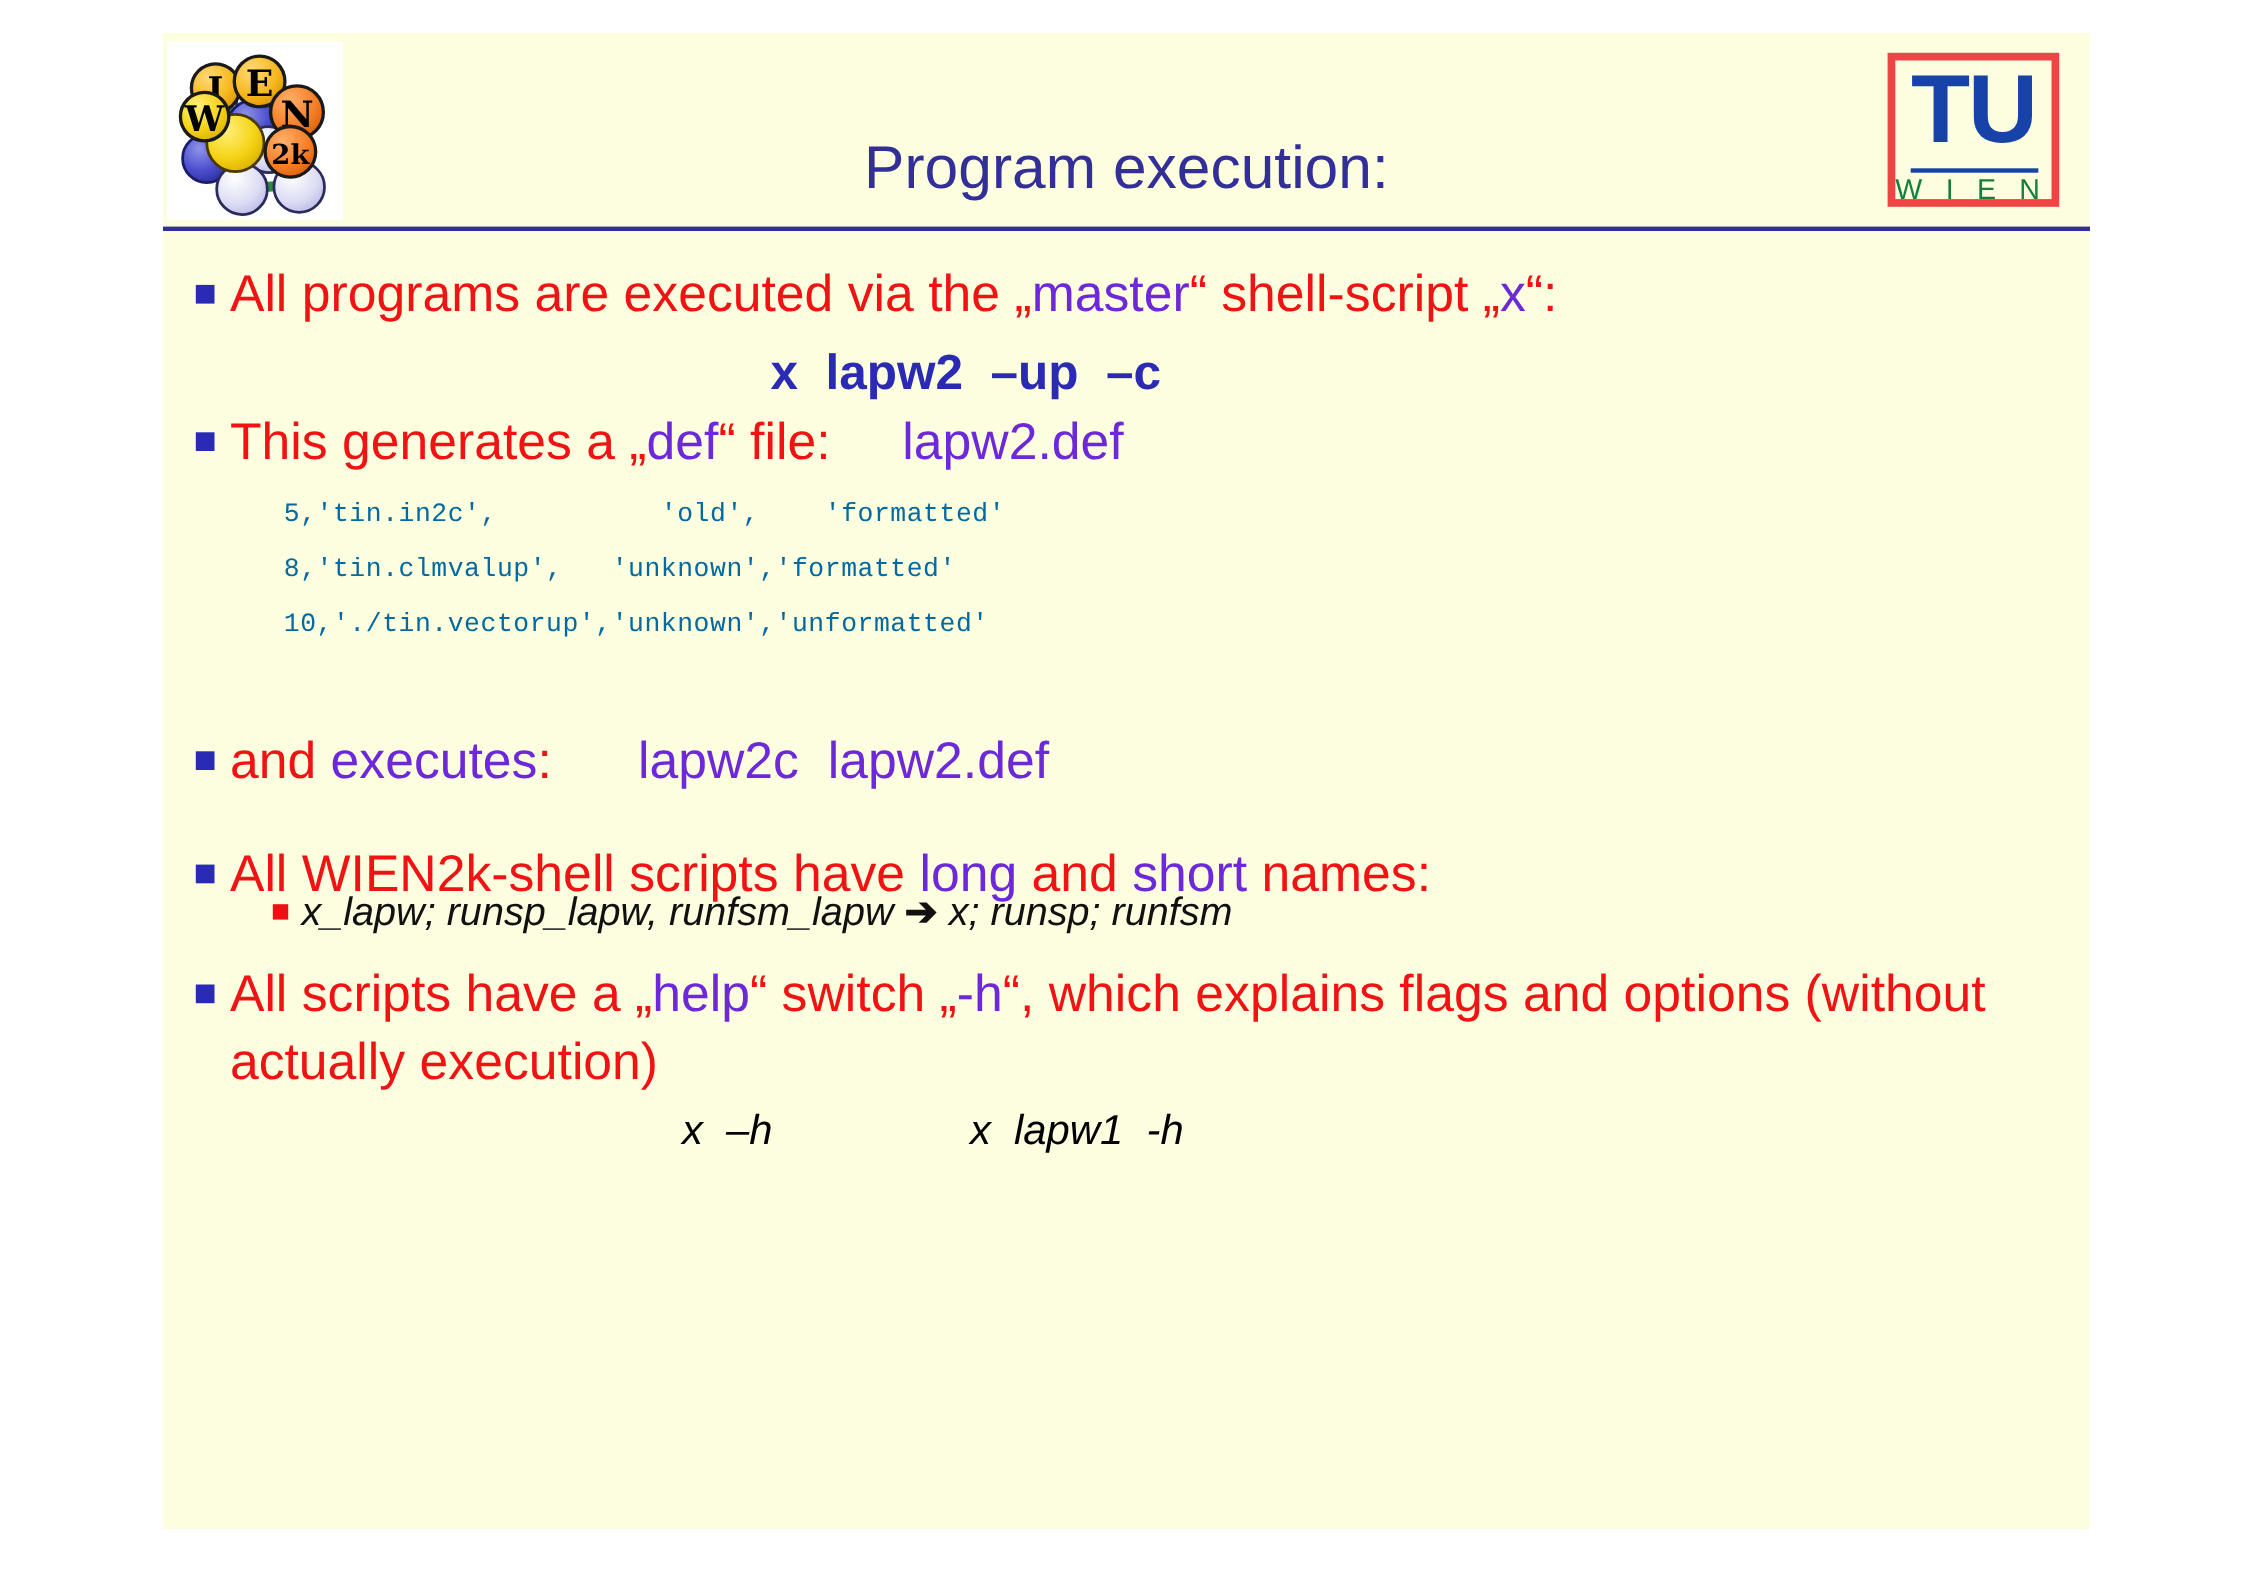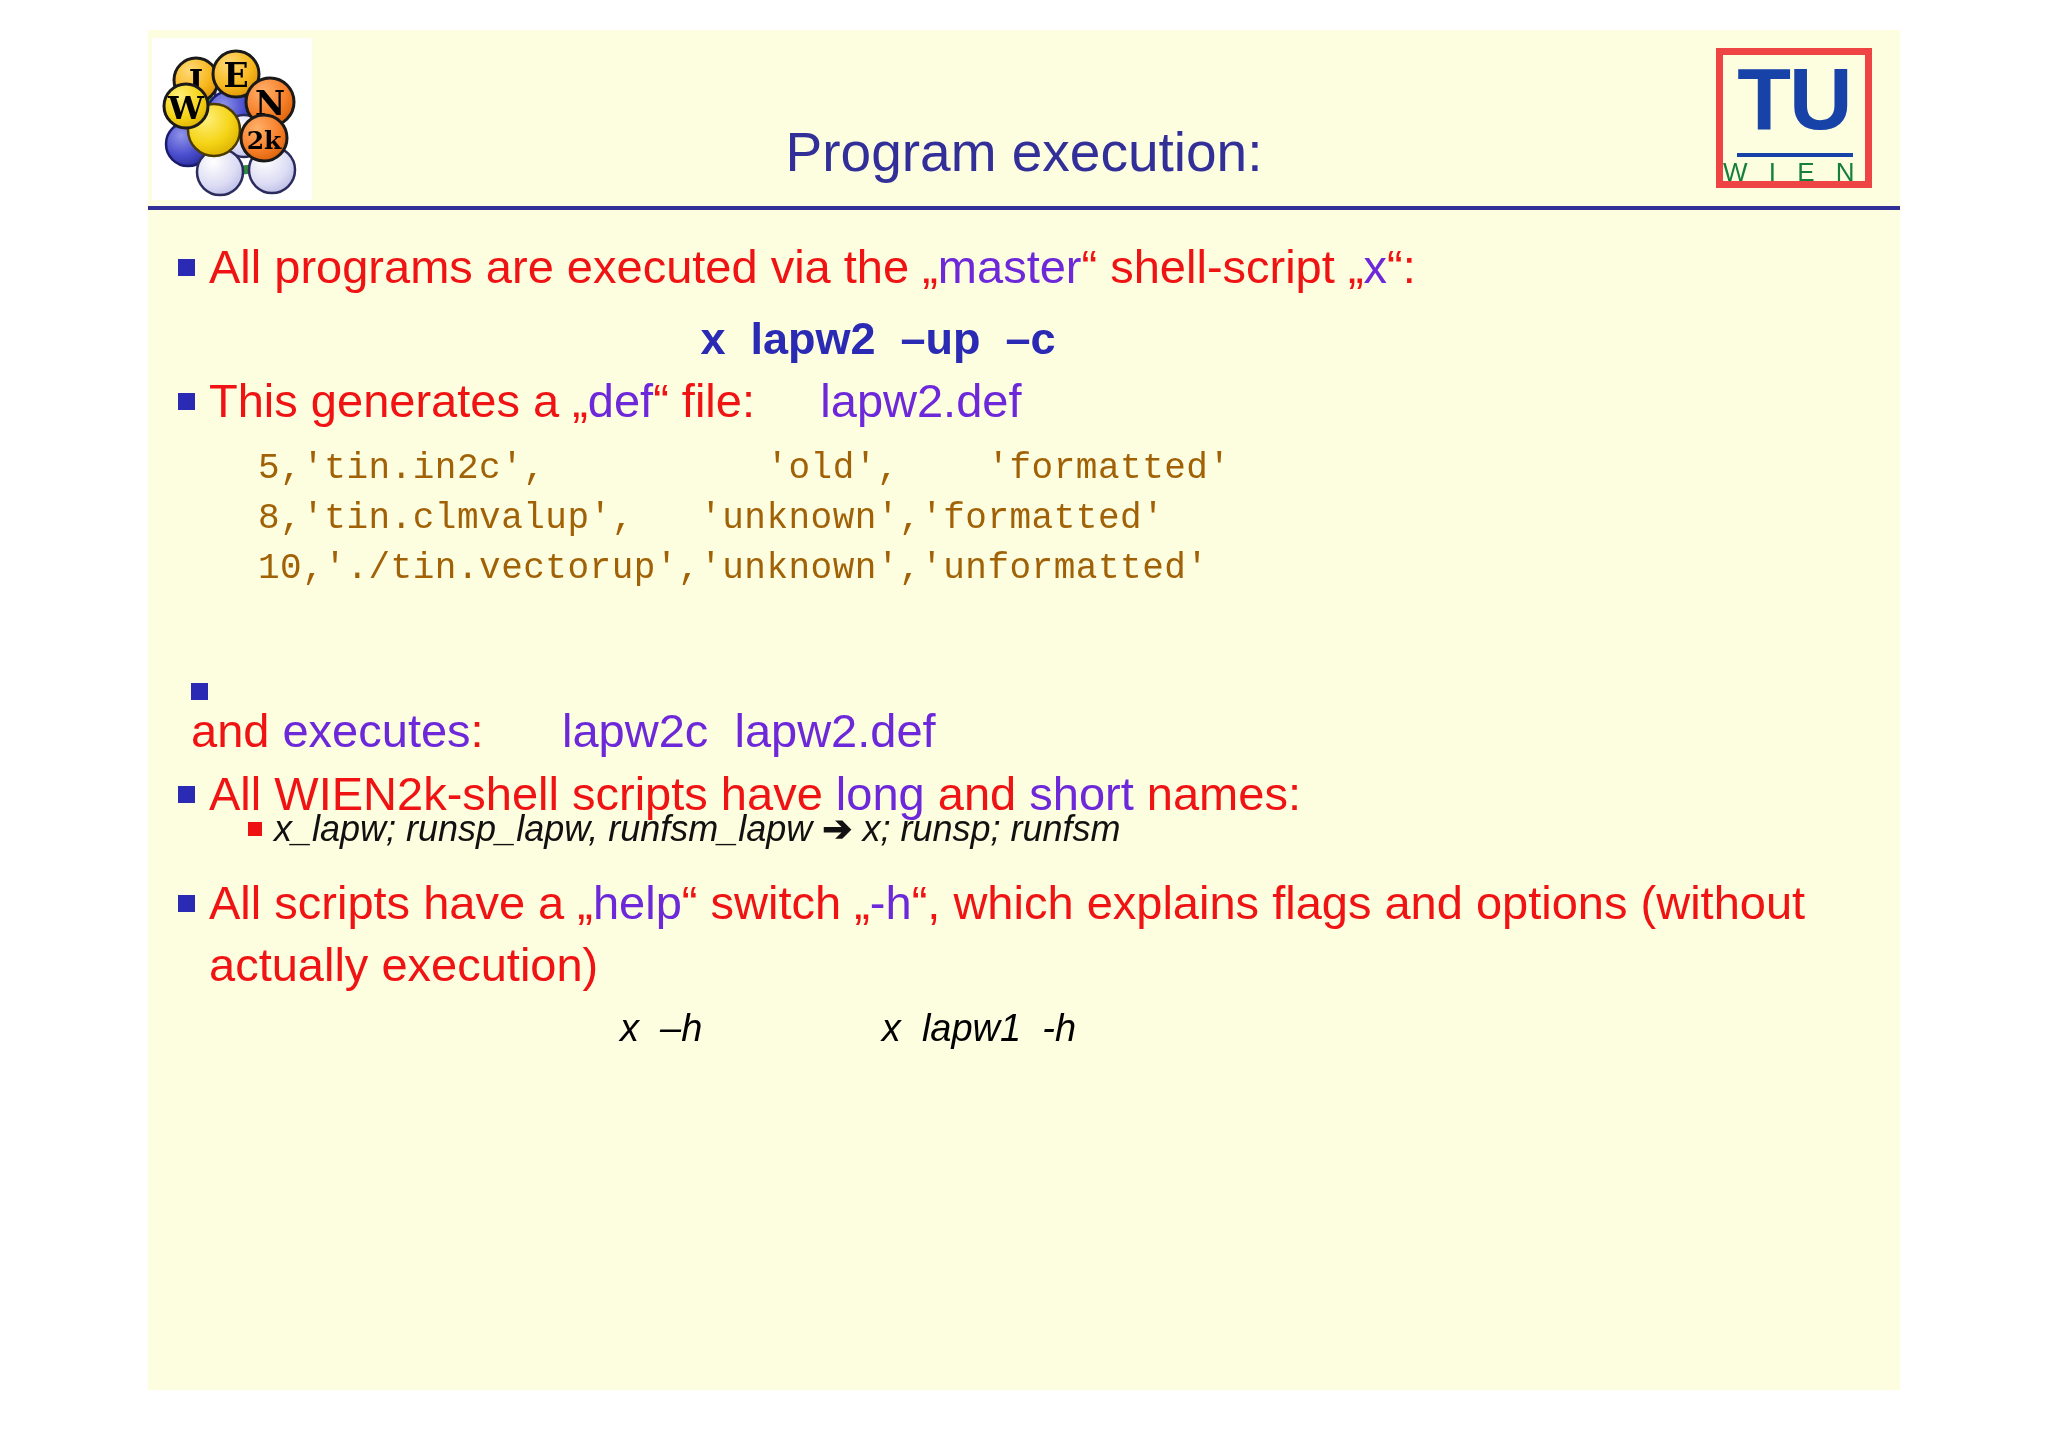--- a/index.html
+++ b/index.html
@@ -153,23 +153,23 @@
     text-align: center;
     color: #2a2ab5;
     font-size: 45px;
     line-height: 58px;
     white-space: pre;
     font-weight: bold;
   }
 
   .mono {
     font-family: "Liberation Mono", monospace;
-    font-size: 36px;
+    font-size: 24px;
     line-height: 50px;
-    color: #a16207;
+    color: #0369a1;
     white-space: pre;
     letter-spacing: 0.5px;
   }
 
   .sub-italic {
     font-style: italic;
     font-size: 36px;
     line-height: 50px;
     color: #111111;
     white-space: pre;
@@ -186,21 +186,21 @@
     line-height: 52px;
     color: #000000;
     white-space: pre;
   }
 
   
   #b1      { position: absolute; left: 30px;  top: 24px;  width: 1700px; }
   #cmd1    { position: absolute; left: 0;     top: 98px;  width: 1460px; }
   #b2      { position: absolute; left: 30px;  top: 158px; width: 1700px; }
   #defblk  { position: absolute; left: 110px; top: 232px; width: 1600px; }
-  #b3      { position: absolute; left: 43px;  top: 448px; width: 1700px; flex-direction: column; }
+  #b3      { position: absolute; left: 30px;  top: 448px; width: 1700px; }
   #b4      { position: absolute; left: 30px;  top: 522px; width: 1700px; margin-top: 29px; }
   #sub1    { position: absolute; left: 100px; top: 592px; width: 1640px; }
   #b5      { position: absolute; left: 30px;  top: 660px; width: 1700px; }
   #cmd2    { position: absolute; left: 0;     top: 790px; width: 1400px; }
 </style>
 </head>
 <body>
 
 <div id="slide">
 

